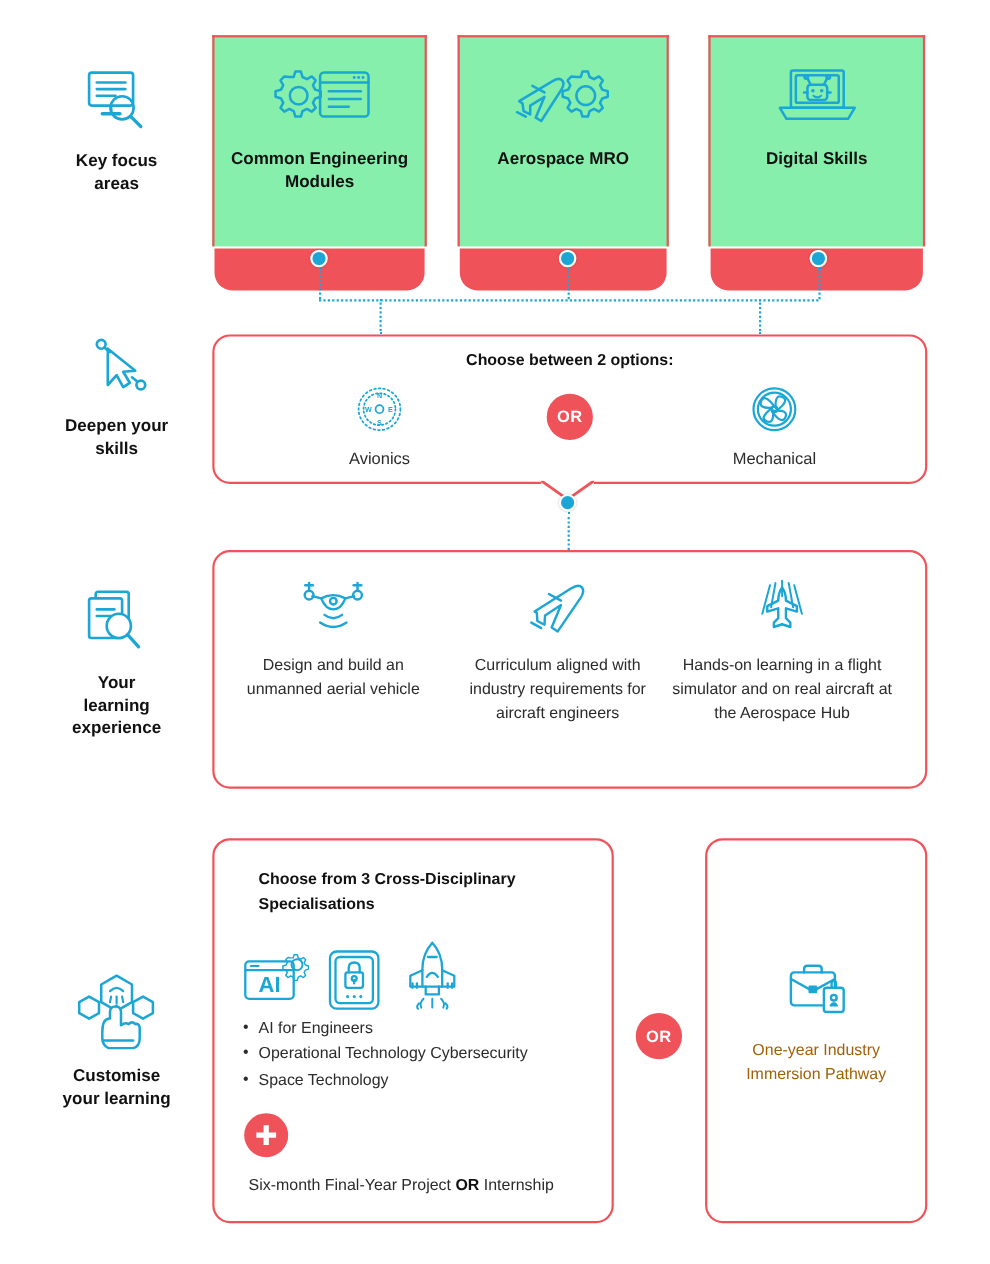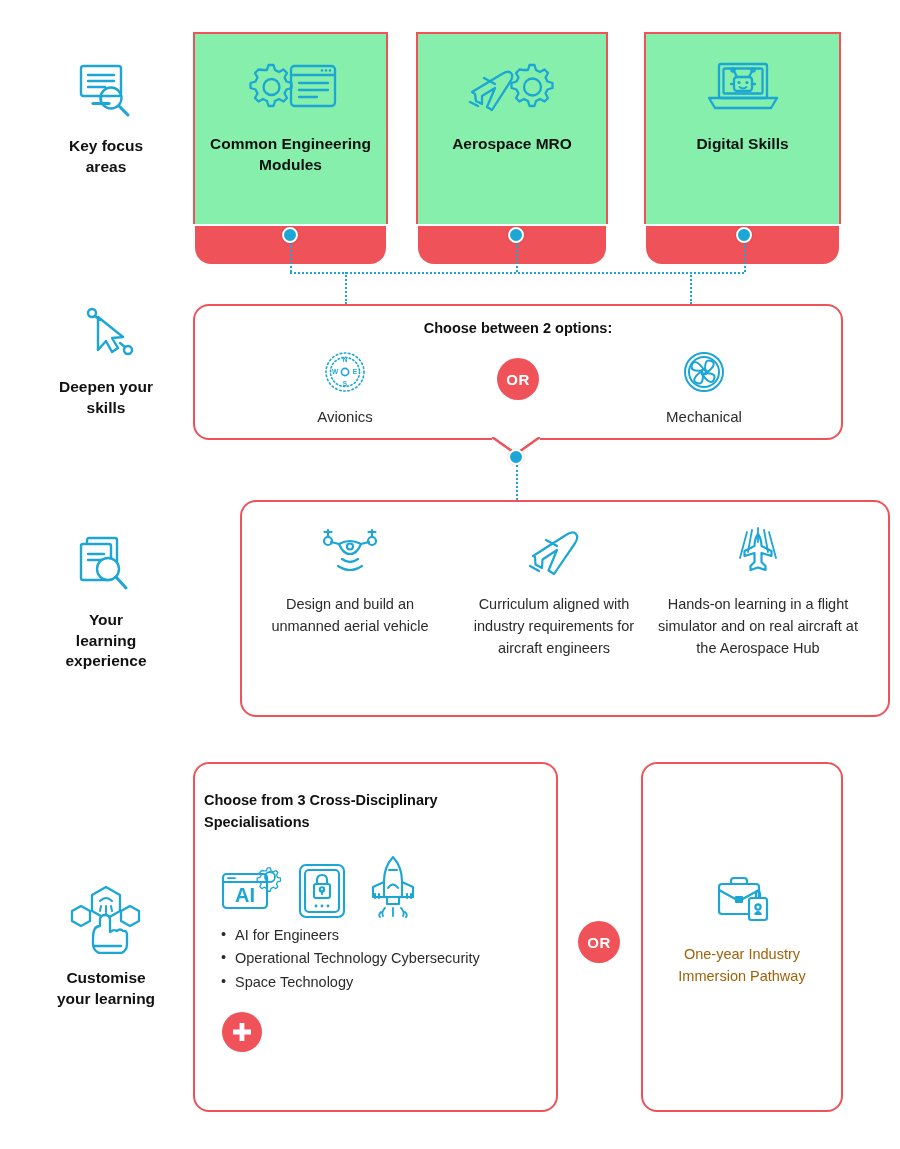--- a/index.html
+++ b/index.html
@@ -87,34 +87,34 @@
     letter-spacing:.4px;
   }
   
   #row2-notch{
     position:absolute; left:492px; top:437px; width:48px; height:20px;
     background:#fff;
   }
   #row2-notch svg{ display:block; }
 
   
-  #row3-card{ left:193px; top:500px; width:650px; height:217px;margin-left:47px; }
+  #row3-card{ left:193px; top:500px; width:650px; height:217px; }
   .exp{
     position:absolute; top:24px; width:200px; text-align:center;
     display:flex; flex-direction:column; align-items:center;
   }
   .exp-text{
     margin-top:12px; font-size:14.5px; line-height:1.5; color:#2b2b2b;
   }
 
   
   #spec-card{ left:193px; top:762px; width:365px; height:350px; }
   #imm-card{ left:641px; top:762px; width:202px; height:350px; }
   .spec-head{
-    position:absolute; left:9px; top:26px; width:300px;
+    position:absolute; left:40px; top:26px; width:300px;
     font-size:14.5px; font-weight:bold; line-height:1.5; color:#111;
   }
   .spec-icons{
     position:absolute; left:24px; top:90px; display:flex;
     align-items:flex-end; gap:14px;
   }
   .spec-list{
     position:absolute; left:24px; top:160px; width:330px;
     font-size:14.5px; line-height:1.62; color:#2b2b2b;
   }
@@ -438,20 +438,23 @@
       <li>Operational Technology Cybersecurity</li>
       <li>Space Technology</li>
     </ul>
 
     <div class="plus-badge">
       <svg width="24" height="24" viewBox="0 0 24 24">
         <path d="M9.6 3 h4.8 v6.6 h6.6 v4.8 h-6.6 v6.6 h-4.8 v-6.6 h-6.6 v-4.8 h6.6 z" fill="#ffffff"></path>
       </svg>
     </div>
 
+    <div class="final-line">
+      <span>Six-month Final-Year Project </span><b>OR</b><span> Internship</span>
+    </div>
   </div>
 
   <div class="or-badge" id="or-bottom">OR</div>
 
   <div class="ocard" id="imm-card">
     <div class="imm-inner">
       <span>
         <svg width="62" height="52" viewBox="0 0 62 52" fill="none" stroke="#1BA6D6" stroke-width="2.2" stroke-linecap="round" stroke-linejoin="round">
           <path d="M20 10 l0 -3 q0 -3 3 -3 l10 0 q3 0 3 3 l0 3"></path>
           <rect x="8" y="10" width="40" height="30" rx="3"></rect>

